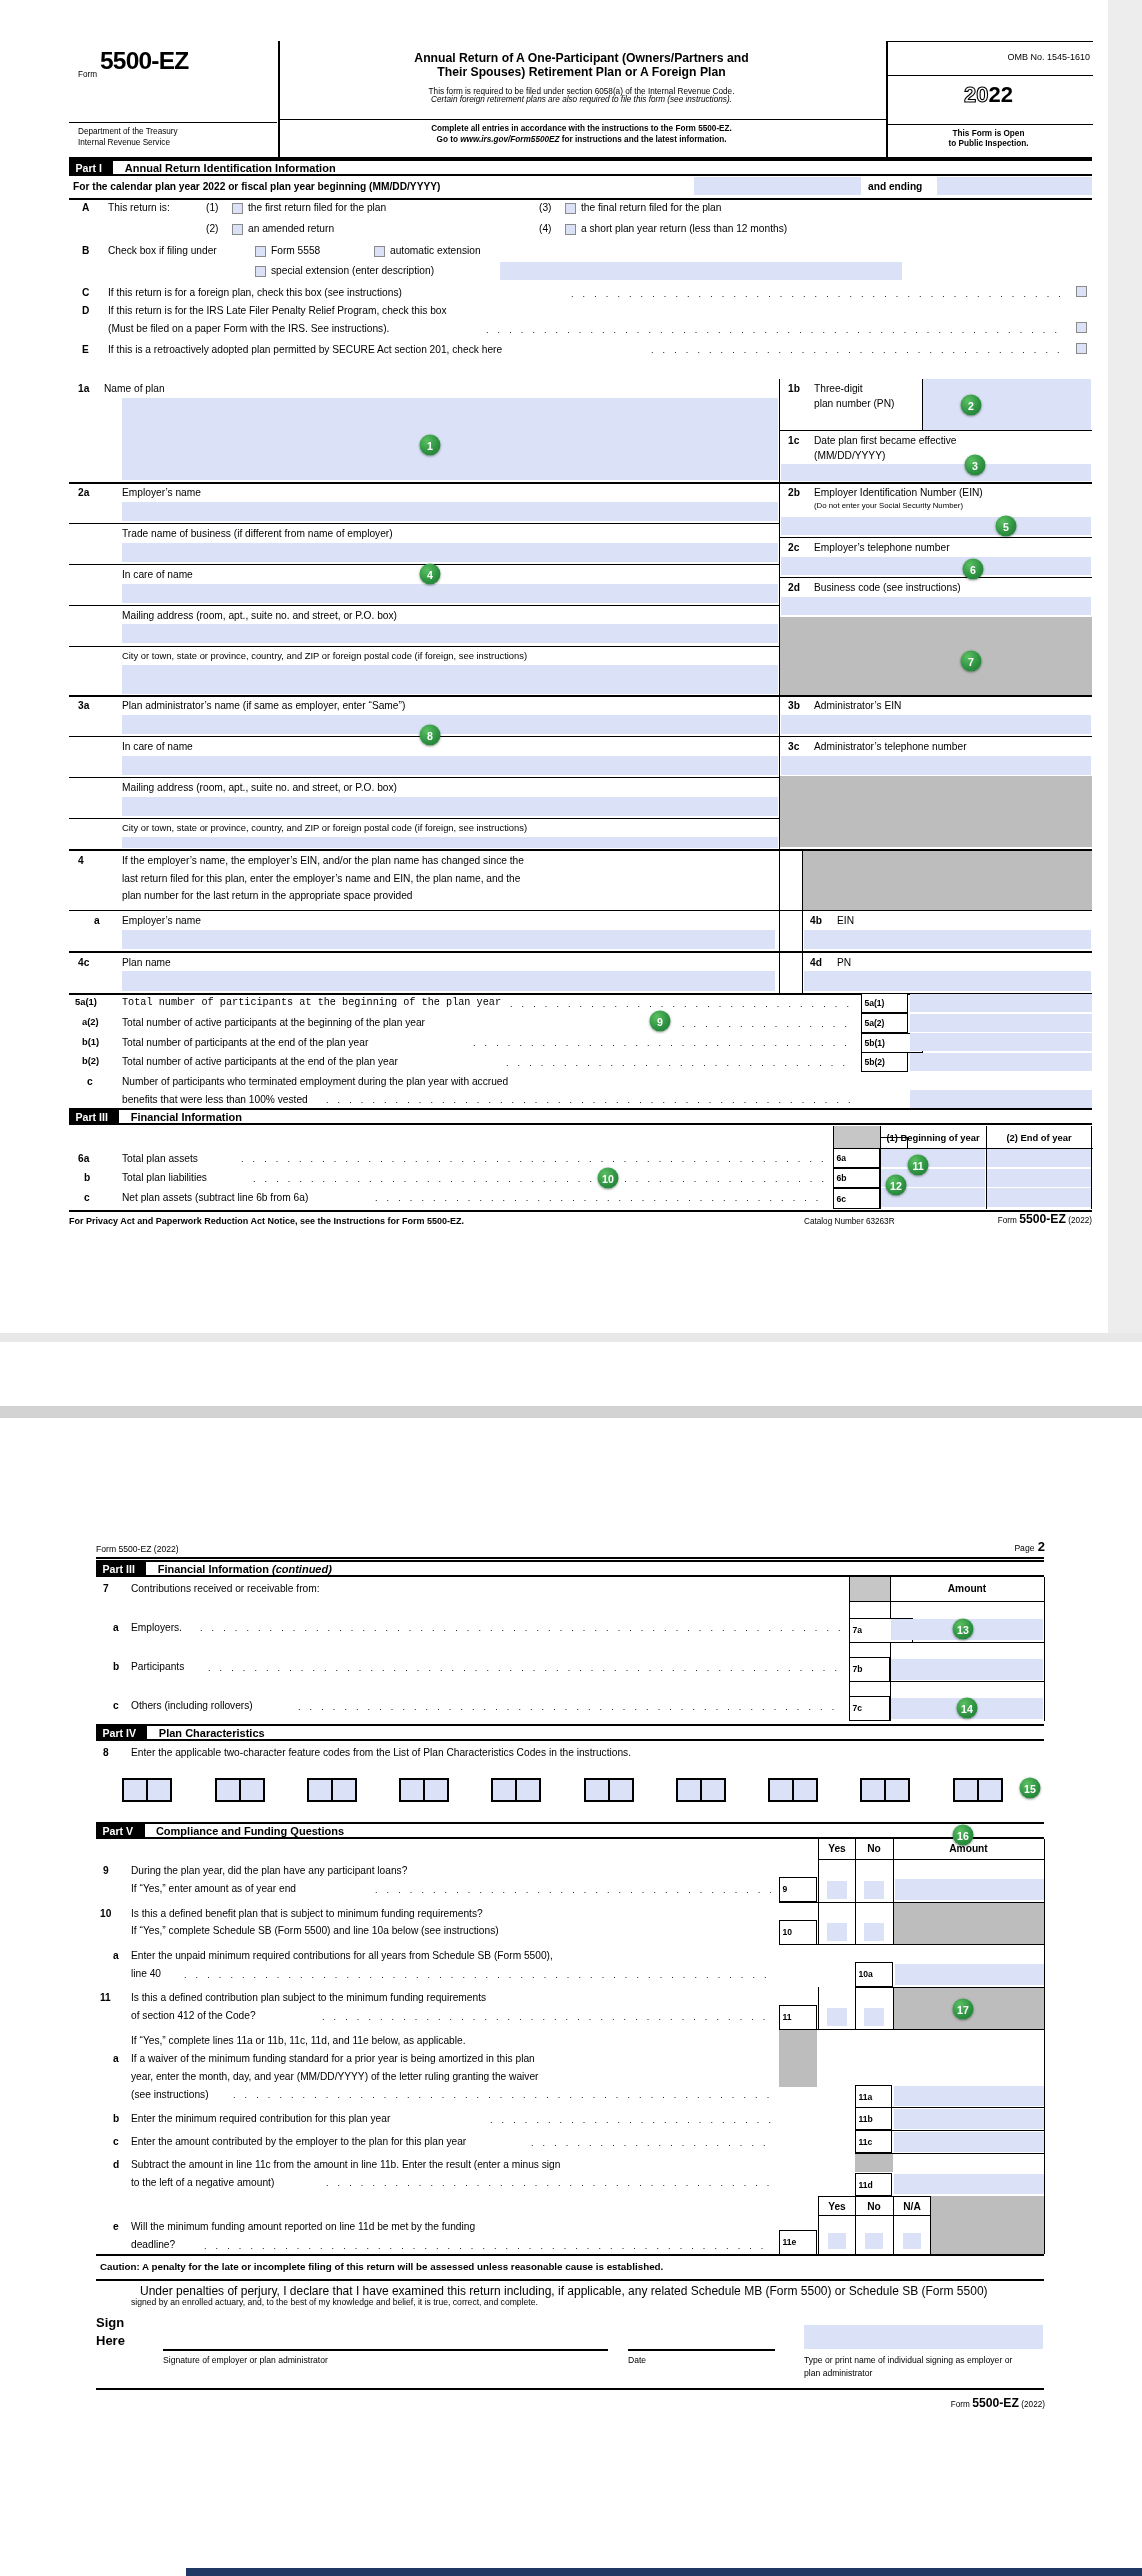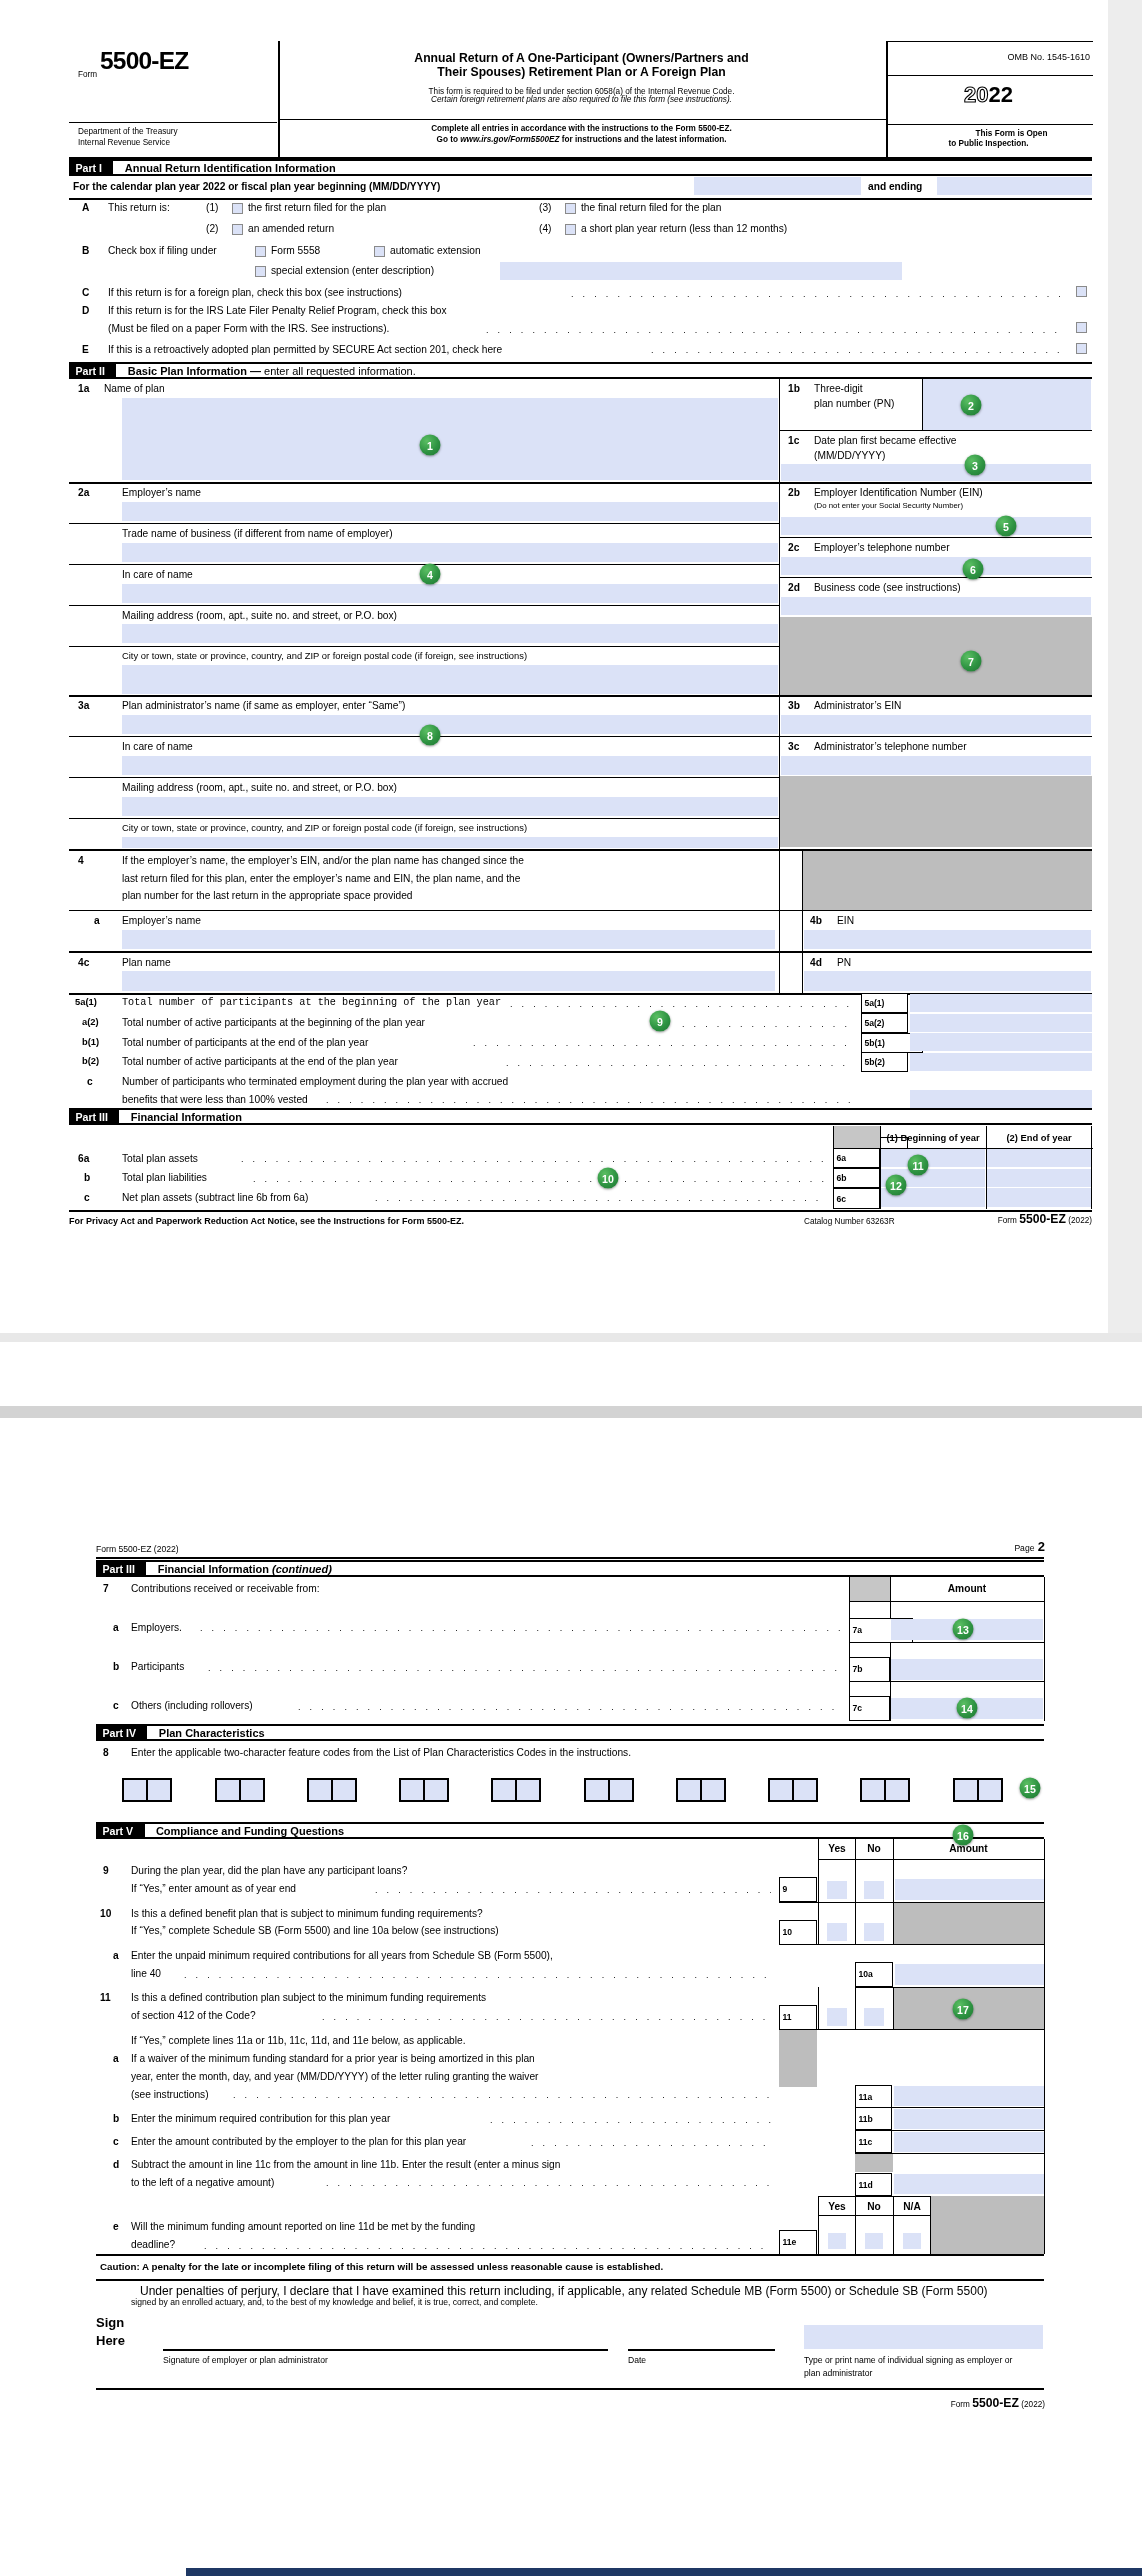--- a/index.html
+++ b/index.html
@@ -59,21 +59,21 @@
   <div class="t sm ctr" style="left:279px;top:87px;width:605px;">This form is required to be filed under section 6058(a) of the Internal Revenue Code.</div>
   <div class="t sm ctr i" style="left:279px;top:95px;width:605px;">Certain foreign retirement plans are also required to file this form (see instructions).</div>
   <div class="hl" style="left:278px;top:119px;width:608px;"></div>
   <div class="t sm b ctr" style="left:279px;top:124px;width:605px;">Complete all entries in accordance with the instructions to the Form 5500-EZ.</div>
   <div class="t sm b ctr" style="left:279px;top:135px;width:605px;"><span>Go to </span><span class="i">www.irs.gov/Form5500EZ</span><span> for instructions and the latest information.</span></div>
   <div class="hl" style="left:886px;top:41px;width:207px;"></div>
   <div class="t s11 ctr" style="left:887px;top:52px;width:203px;text-align:right;">OMB No. 1545-1610</div>
   <div class="hl" style="left:886px;top:75px;width:207px;"></div>
   <div class="t ctr" style="left:887px;top:82px;width:203px;font-size:22px;font-weight:bold;"><span class="yr20">20</span><span>22</span></div>
   <div class="hl" style="left:886px;top:124px;width:207px;"></div>
-  <div class="t sm b ctr" style="left:910px;top:129px;width:203px;">This Form is Open</div>
+  <div class="t sm b ctr" style="left:887px;top:129px;width:203px;">This Form is Open</div>
   <div class="t sm b ctr" style="left:887px;top:139px;width:203px;">to Public Inspection.</div>
 
   <div class="partbar" style="left:69px;top:159px;width:1023px;height:17px;">
     <span class="plabel">Part I</span>
     <span class="ptitle">Annual Return Identification Information</span>
   </div>
   <div class="t b" style="left:73px;top:181px;">For the calendar plan year 2022 or fiscal plan year beginning (MM/DD/YYYY)</div>
   <div class="fld" style="left:694px;top:177px;width:167px;height:18px;"></div>
   <div class="t b" style="left:868px;top:181px;">and ending</div>
   <div class="fld" style="left:937px;top:177px;width:155px;height:18px;"></div>
@@ -113,24 +113,20 @@
   <div class="t" style="left:108px;top:305px;">If this return is for the IRS Late Filer Penalty Relief Program, check this box</div>
   <div class="t" style="left:108px;top:323px;">(Must be filed on a paper Form with the IRS. See instructions).</div>
   <div class="dots" style="left:486px;top:325px;width:580px;">. . . . . . . . . . . . . . . . . . . . . . . . . . . . . . . . . . . . . . . . . . . . . . . . . . . . . . . . . . . . . . . . . . . . . . . . . . . . . . . .</div>
   <div class="cbx" style="left:1076px;top:322px;"></div>
 
   <div class="t b" style="left:82px;top:344px;">E</div>
   <div class="t" style="left:108px;top:344px;">If this is a retroactively adopted plan permitted by SECURE Act section 201, check here</div>
   <div class="dots" style="left:651px;top:345px;width:414px;">. . . . . . . . . . . . . . . . . . . . . . . . . . . . . . . . . . . . . . . . . . . . . . . . . . . . . . . . . . . . . . . . . . . . . . . . . . . . . . . .</div>
   <div class="cbx" style="left:1076px;top:343px;"></div>
 
-  <div class="partbar" style="left:69px;top:362px;width:1023px;height:17px;">
-    <span class="plabel">Part II</span>
-    <span class="ptitle"><span>Basic Plan Information —</span>&nbsp;<span style="font-weight:normal;">enter all requested information.</span></span>
-  </div>
 
   <div class="vl" style="left:779px;top:379px;height:615px;"></div>
 
   <div class="t b" style="left:78px;top:383px;">1a</div>
   <div class="t" style="left:104px;top:383px;">Name of plan</div>
   <div class="fld" style="left:122px;top:398px;width:656px;height:82px;"></div>
   <div class="t b" style="left:788px;top:383px;">1b</div>
   <div class="t" style="left:814px;top:383px;">Three-digit</div>
   <div class="t" style="left:814px;top:398px;">plan number (PN)</div>
   <div class="vl" style="left:922px;top:379px;height:51px;"></div>

